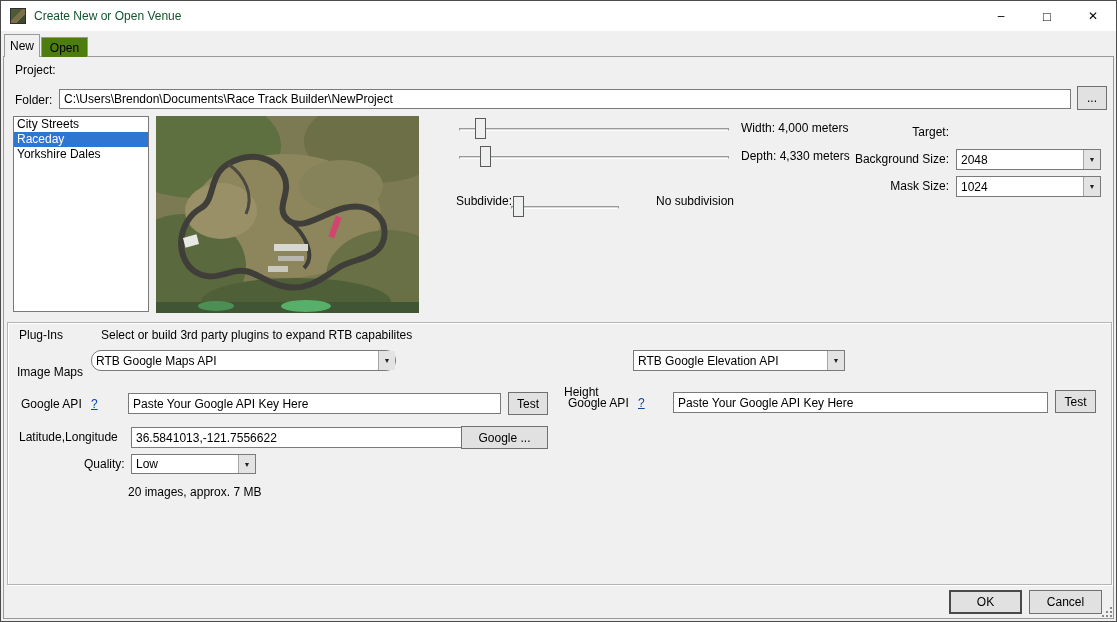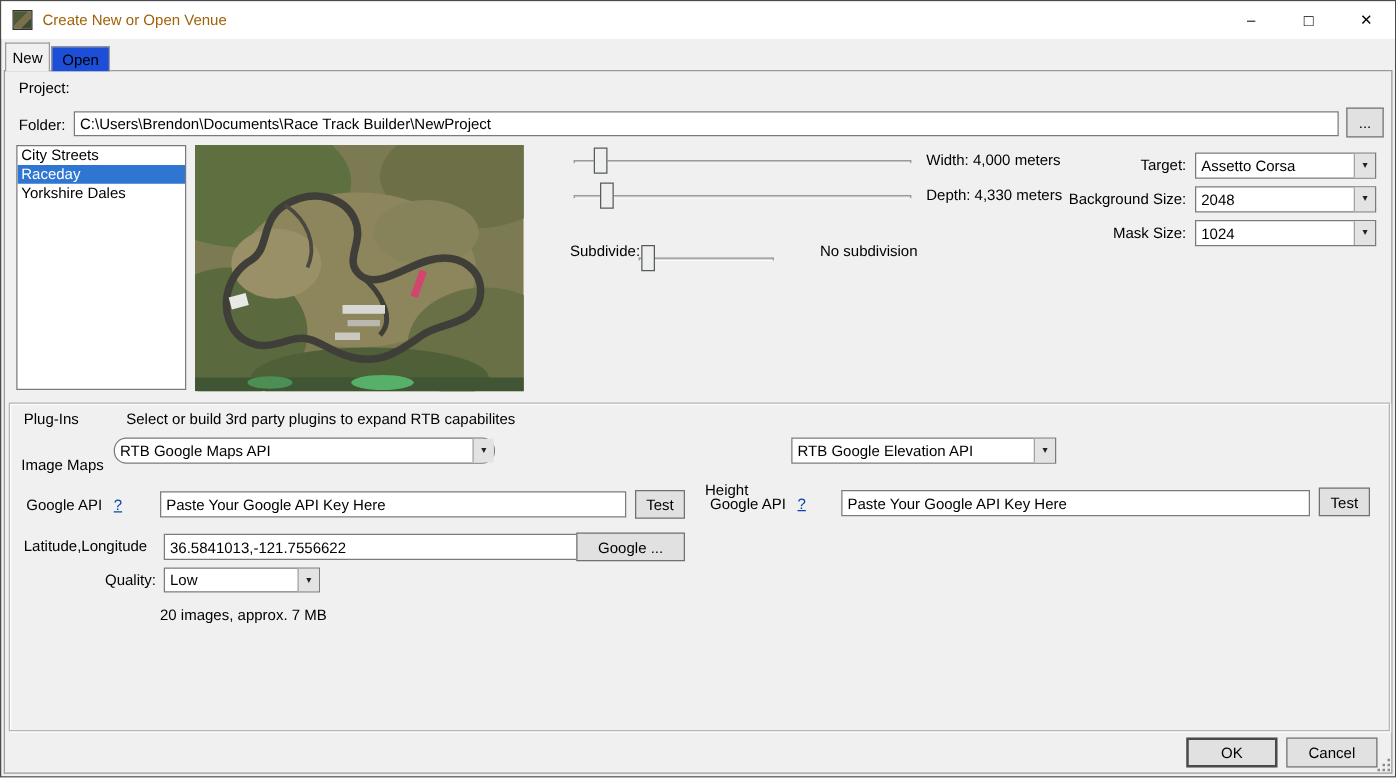--- a/index.html
+++ b/index.html
@@ -15,41 +15,41 @@
   .titlebar {
     position:absolute; left:0; top:0; right:0; height:30px;
     background:#ffffff; display:flex; align-items:center;
   }
   .app-icon {
     width:16px; height:16px; margin-left:9px; flex:0 0 auto;
     background:
       linear-gradient(135deg,#4d5a35 0 40%, #7a6f4a 40% 70%, #3c4a2e 70% 100%);
     border:1px solid #2e2e2e;
   }
-  .title-text { margin-left:8px; font-size:12px; color:#a16207; }
+  .title-text { margin-left:8px; font-size:12px; color:#14532d; }
   .caption-controls { margin-left:auto; display:flex; height:30px; }
   .caption-btn {
     width:46px; height:30px; display:flex; align-items:center; justify-content:center;
     font-size:12px; color:#000; cursor:default;
   }
   .caption-btn.maxi { font-size:13px; }
 
   
   .tabpage-border {
     position:absolute; left:2px; top:55px; right:2px; bottom:2px;
     background:#f0f0f0; border:1px solid #9a9a9a;
   }
   .tab {
     position:absolute; background:#f0f0f0;
     border:1px solid #9a9a9a; border-bottom:none;
     display:flex; align-items:center; justify-content:center;
     z-index:5; font-size:12px;
   }
   .tab.active { left:3px; top:33px; width:36px; height:23px; background:#f0f0f0; }
-  .tab.inactive { left:40px; top:36px; width:47px; height:20px; background:#1d4ed8; }
+  .tab.inactive { left:40px; top:36px; width:47px; height:20px; background:#4d7c0f; }
 
   .lbl { position:absolute; white-space:nowrap; z-index:3; }
   .lbl.right { text-align:right; }
 
   
   .tbox {
     position:absolute; background:#fff; border:1px solid #7a7a7a;
     font-family:"Liberation Sans", sans-serif; font-size:12px;
     padding:0 4px; z-index:3; outline:none;
   }
@@ -189,24 +189,20 @@
   <div class="slider-track" style="left:458px; top:155px; width:270px;"></div>
   <div class="slider-thumb" style="left:479px; top:145px;"></div>
   <div class="lbl" style="left:740px; top:148px;">Depth: 4,330 meters</div>
 
   <div class="lbl" style="left:455px; top:193px;">Subdivide:</div>
   <div class="slider-track" style="left:510px; top:205px; width:108px;"></div>
   <div class="slider-thumb" style="left:512px; top:195px;"></div>
   <div class="lbl" style="left:655px; top:193px;">No subdivision</div>
 
   <div class="lbl right" style="left:860px; top:124px; width:88px;">Target:</div>
-  <div class="combo" style="left:955px; top:121px; width:145px; height:21px;">
-    <div class="combo-text">Assetto Corsa</div>
-    <div class="combo-arrow">▼</div>
-  </div>
 
   <div class="lbl right" style="left:830px; top:151px; width:118px;">Background Size:</div>
   <div class="combo" style="left:955px; top:148px; width:145px; height:21px;">
     <div class="combo-text">2048</div>
     <div class="combo-arrow">▼</div>
   </div>
 
   <div class="lbl right" style="left:830px; top:178px; width:118px;">Mask Size:</div>
   <div class="combo" style="left:955px; top:175px; width:145px; height:21px;">
     <div class="combo-text">1024</div>

